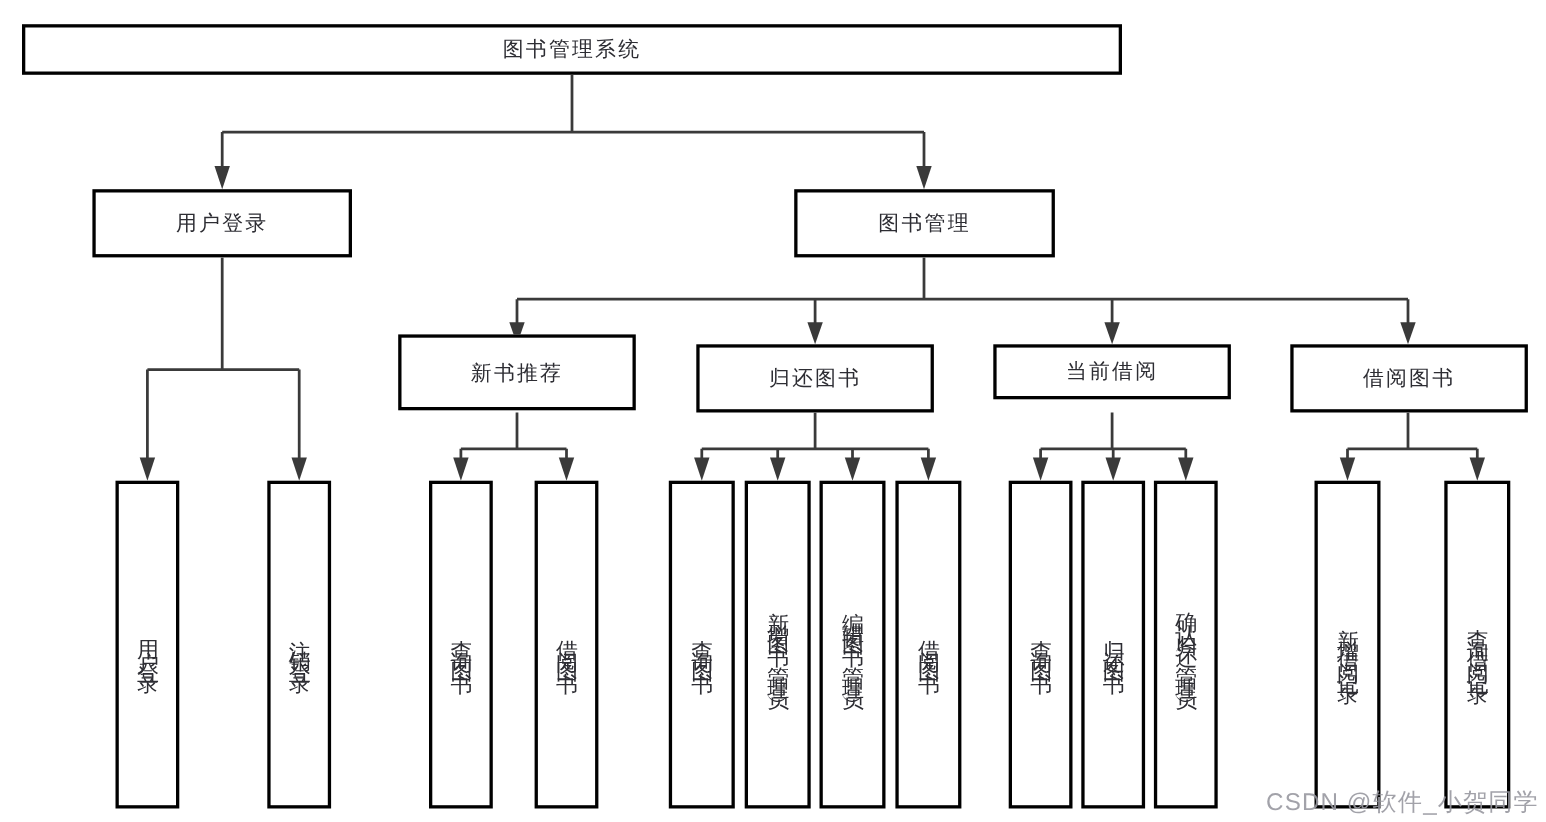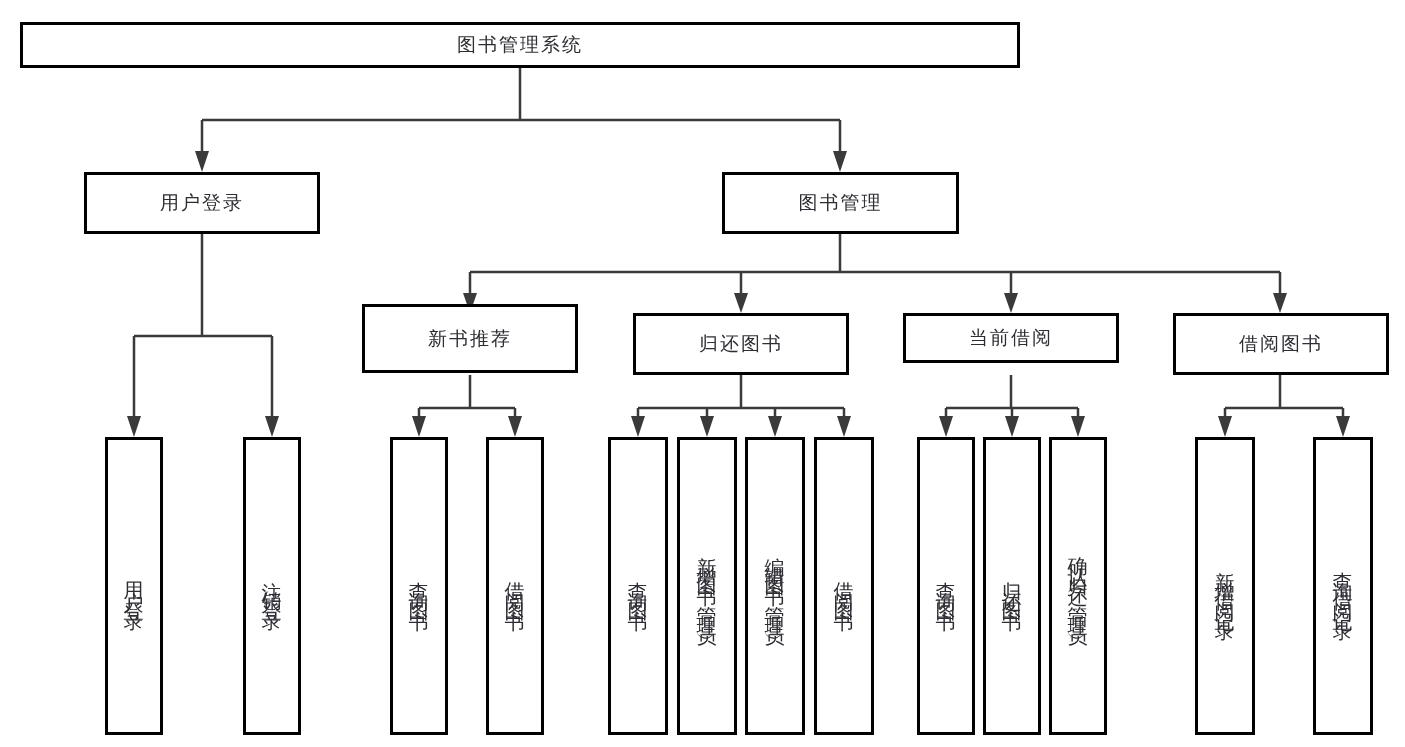--- a/index.html
+++ b/index.html
@@ -157,14 +157,15 @@
     <span class="lbl">确认归还（管理员）</span>
   </div>
 
   <div class="node v" style="left:1195px; top:437px; width:60px; height:298px">
     <span class="lbl">新增借阅记录</span>
   </div>
   <div class="node v" style="left:1313px; top:437px; width:60px; height:298px">
     <span class="lbl">查询借阅记录</span>
   </div>
 
+  <div class="watermark">CSDN @软件_小贺同学</div>
 
 </div>
 
 </body></html>

